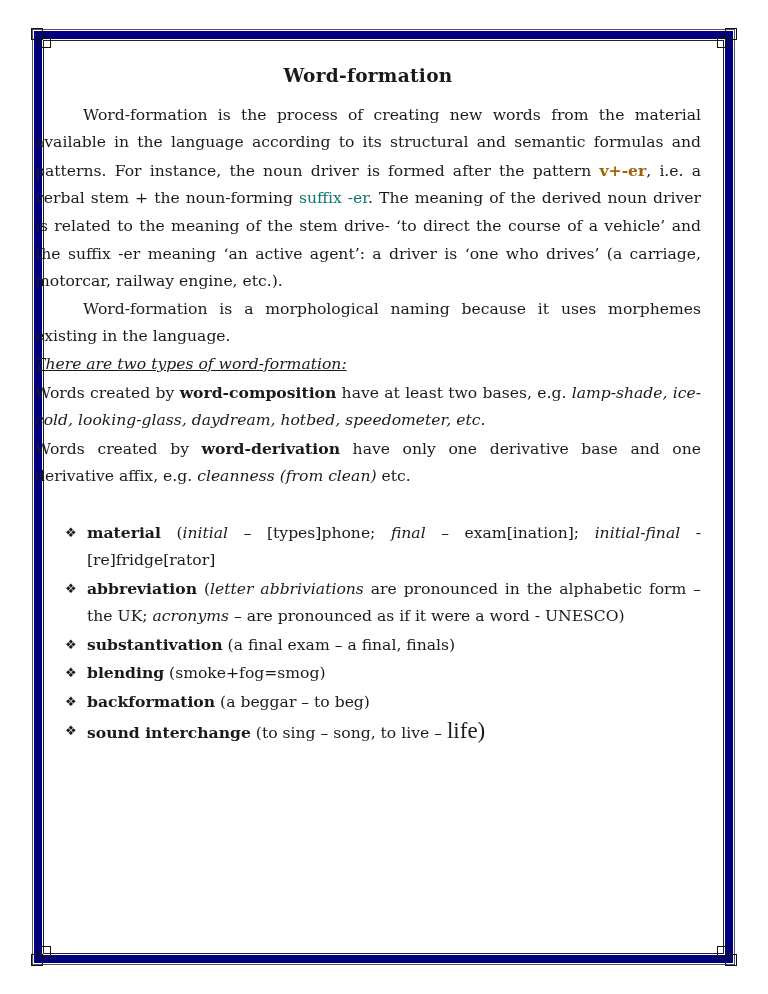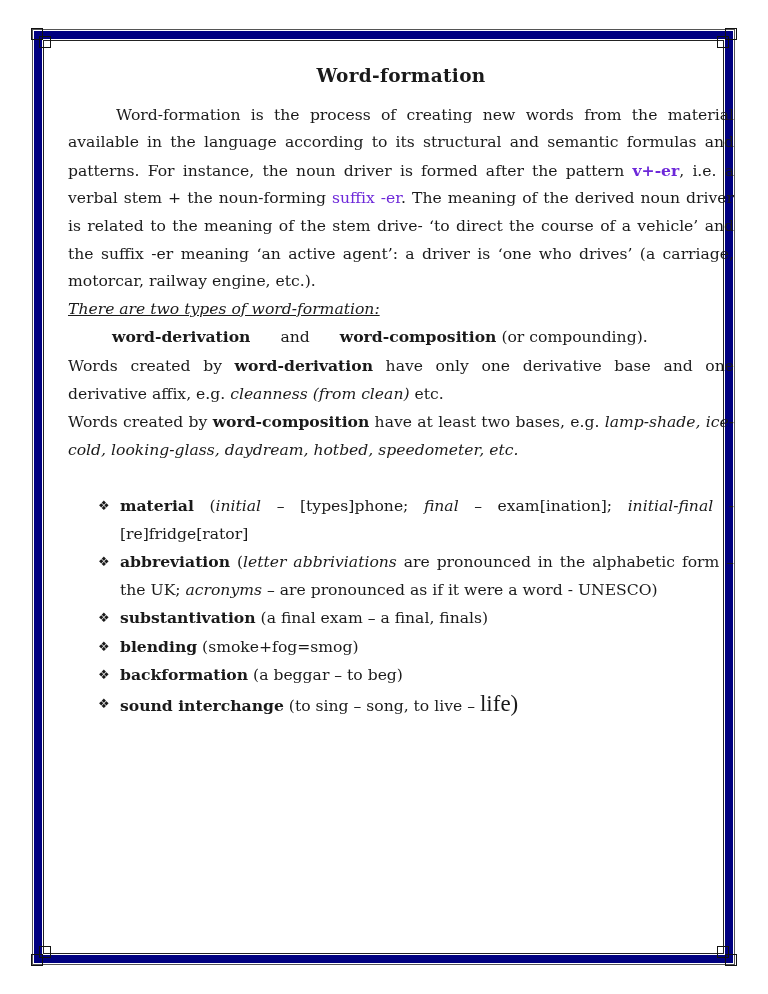--- a/index.html
+++ b/index.html
@@ -1,26 +1,26 @@
 <!DOCTYPE html>
 <html><head>
 <meta charset="utf-8">
 <style>
   html, body { margin:0; padding:0; background:#ffffff; }
   body { width:768px; height:994px; position:relative; overflow:hidden; font-family:"DejaVu Serif", "Liberation Serif", serif; color:#1a1a1a; }
   .border-outer { position:absolute; left:32px; top:29px; width:703px; height:936px; border:1px solid #555; box-sizing:border-box; }
   .border-band { position:absolute; left:34px; top:31px; width:699px; height:932px; border:8px solid #000080; box-sizing:border-box; }
   .border-inner { position:absolute; left:43px; top:40px; width:681px; height:914px; border:1px solid #222; box-sizing:border-box; }
   .corner { position:absolute; width:12px; height:12px; border:1px solid #111; box-sizing:border-box; }
-  .page { position:absolute; left:68px; top:62px; width:666px; font-size:15.6px; line-height:27.6px; }
+  .page { position:absolute; left:35px; top:62px; width:666px; font-size:15.6px; line-height:27.6px; }
   .title { text-align:center; font-weight:bold; font-size:18.5px; margin:0 0 12px 0; letter-spacing:0.3px; }
   p { margin:0; text-align:justify; }
   .indent { text-indent:48px; }
-  .red { color:#6d28d9; }
-  .red-bold { color:#6d28d9; font-weight:bold; }
+  .red { color:#0f766e; }
+  .red-bold { color:#a16207; font-weight:bold; }
   .u-ital { font-style:italic; text-decoration:underline;margin-top:28px; }
   .types { padding-left:44px; }
   .types .gap { display:inline-block; width:30px; }
   ul.minor { list-style:none; margin:0; padding:0 0 0 30px; }
   ul.minor li { position:relative; padding-left:22px; text-align:justify; }
   ul.minor li .bullet { position:absolute; left:0; top:0; font-size:13px; }
   .blank { height:27.6px; }
   .life { font-family:"Liberation Serif", serif; font-size:23px; }
 </style>
 </head>
@@ -36,28 +36,28 @@
 <div class="corner" style="left:31px;top:954px;"></div>
 <div class="corner" style="left:39px;top:946px;"></div>
 <div class="corner" style="left:725px;top:954px;"></div>
 <div class="corner" style="left:717px;top:946px;"></div>
 
 <div class="page">
   <div class="title">Word-formation</div>
 
   <p class="indent"><span>Word-formation is the process of creating new words from the material available in the language according to its structural and semantic formulas and patterns. For instance, the noun driver is formed after the pattern </span><span class="red-bold">v+-er</span><span>, i.e. a verbal stem + the noun-forming </span><span class="red">suffix -er</span><span>. The meaning of the derived noun driver is related to the meaning of the stem drive- ‘to direct the course of a vehicle’ and the suffix -er meaning ‘an active agent’: a driver is ‘one who drives’ (a carriage, motorcar, railway engine, etc.).</span></p>
 
+  <p class="indent">Word-formation is a morphological naming because it uses morphemes existing in the language.</p>
 
   <p><span class="u-ital">There are two types of word-formation: </span></p>
 
-  <p class="types"><b>word-derivation</b><span class="gap"></span><span>and</span><span class="gap"></span><b>word-composition</b><span> (or compounding).</span></p>
+
+  <p><span>Words created by </span><b>word-composition</b><span> have at least two bases, e.g. </span><i>lamp-shade, ice-cold, looking-glass, daydream, hotbed, speedometer, etc.</i></p>
 
   <p><span>Words created by </span><b>word-derivation</b><span> have only one derivative base and one derivative affix, e.g. </span><i>cleanness (from clean)</i><span> etc.</span></p>
-
-  <p><span>Words created by </span><b>word-composition</b><span> have at least two bases, e.g. </span><i>lamp-shade, ice-cold, looking-glass, daydream, hotbed, speedometer, etc.</i></p>
 
   <div class="blank"></div>
 
 
   <ul class="minor">
     <li><span class="bullet">❖</span><b>material</b><span> (</span><i>initial</i><span> – [types]phone; </span><i>final</i><span> – exam[ination]; </span><i>initial-final</i><span> - [re]fridge[rator]</span></li>
     <li><span class="bullet">❖</span><b>abbreviation</b><span> (</span><i>letter abbriviations</i><span> are pronounced in the alphabetic form – the UK; </span><i>acronyms</i><span> – are pronounced as if it were a word - UNESCO)</span></li>
     <li><span class="bullet">❖</span><b>substantivation</b><span> (a final exam – a final, finals)</span></li>
     <li><span class="bullet">❖</span><b>blending</b><span> (smoke+fog=smog)</span></li>
     <li><span class="bullet">❖</span><b>backformation</b><span> (a beggar – to beg)</span></li>

